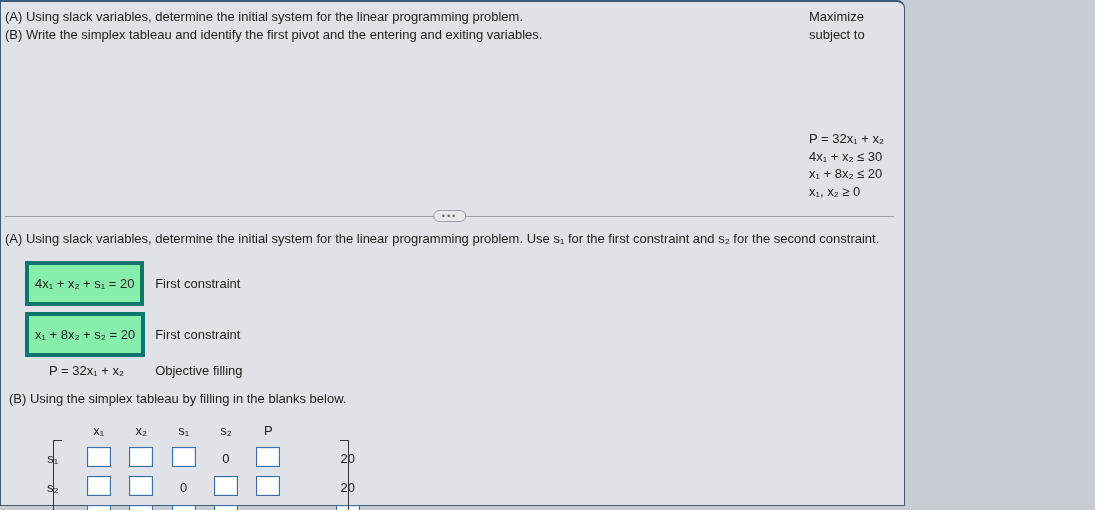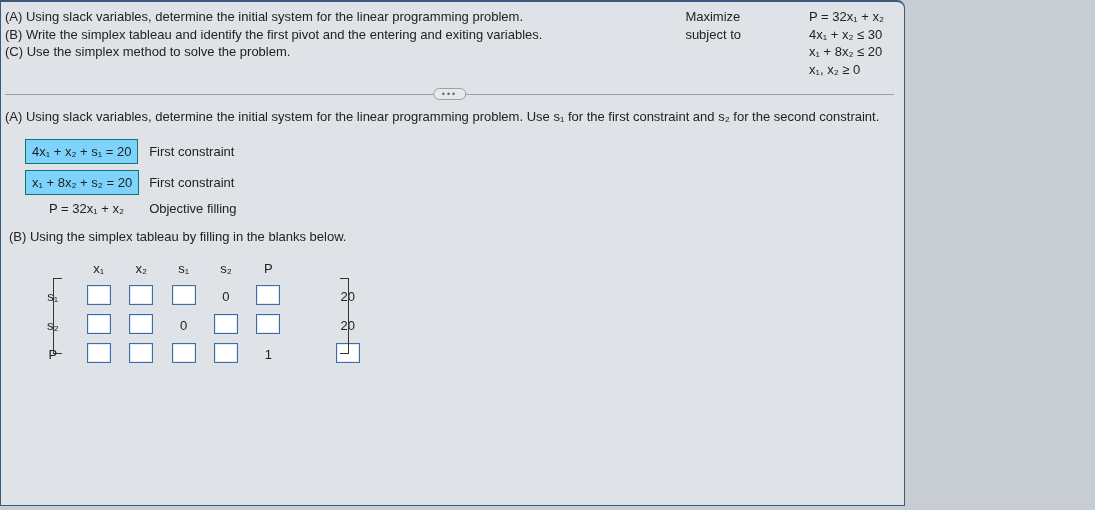--- a/index.html
+++ b/index.html
@@ -27,22 +27,23 @@
   .top-section {
     display: flex;
     padding: 6px 10px 10px 4px;
   }
   .prompt-left {
     flex: 1;
     line-height: 1.35;
   }
   .prompt-right {
     display: flex;
-    gap: 68px;
+    gap: 87px;
     padding-right: 10px;
+    flex-direction: column;
   }
   .col-label { line-height: 1.35; }
   .col-math  { line-height: 1.35; }
   .hr {
     border-top: 1px solid #9aa0a8;
     margin: 6px 10px 0 4px;
     position: relative;
   }
   .morebtn {
     position: absolute;
@@ -62,23 +63,23 @@
   }
   .qline { margin-bottom: 12px; }
   .eq-table {
     border-spacing: 0;
     margin-left: 20px;
     margin-bottom: 10px;
   }
   .eq-table td { padding: 3px 10px 3px 0; vertical-align: middle; }
   .boxed {
     display: inline-block;
-    border: 1px solid #0f766e;
-    background: #7dd3fc;
-    padding: 4px 6px;
+    border: 4px solid #0f766e;
+    background: #86efac;
+    padding: 11px 6px;
     min-width: 80px;
   }
   .partB { margin: 6px 0 8px 4px; }
   .tableau {
     margin-left: 26px;
     position: relative;
   }
   .tab-table { border-spacing: 4px; }
   .tab-table td, .tab-table th {
     width: 40px;
@@ -108,21 +109,20 @@
   .bracket-right { right: 22px; border-left: none; }
 </style>
 </head>
 <body>
 <div class="page">
 
 <div class="top-section">
   <div class="prompt-left">
     <div>(A) Using slack variables, determine the initial system for the linear programming problem.</div>
     <div>(B) Write the simplex tableau and identify the first pivot and the entering and exiting variables.</div>
-    <div>(C) Use the simplex method to solve the problem.</div>
   </div>
   <div class="prompt-right">
     <div class="col-label">
       <div>Maximize</div>
       <div>subject to</div>
     </div>
     <div class="col-math">
       <div>P = 32x₁ + x₂</div>
       <div>4x₁ + x₂ ≤ 30</div>
       <div>x₁ + 8x₂ ≤ 20</div>

